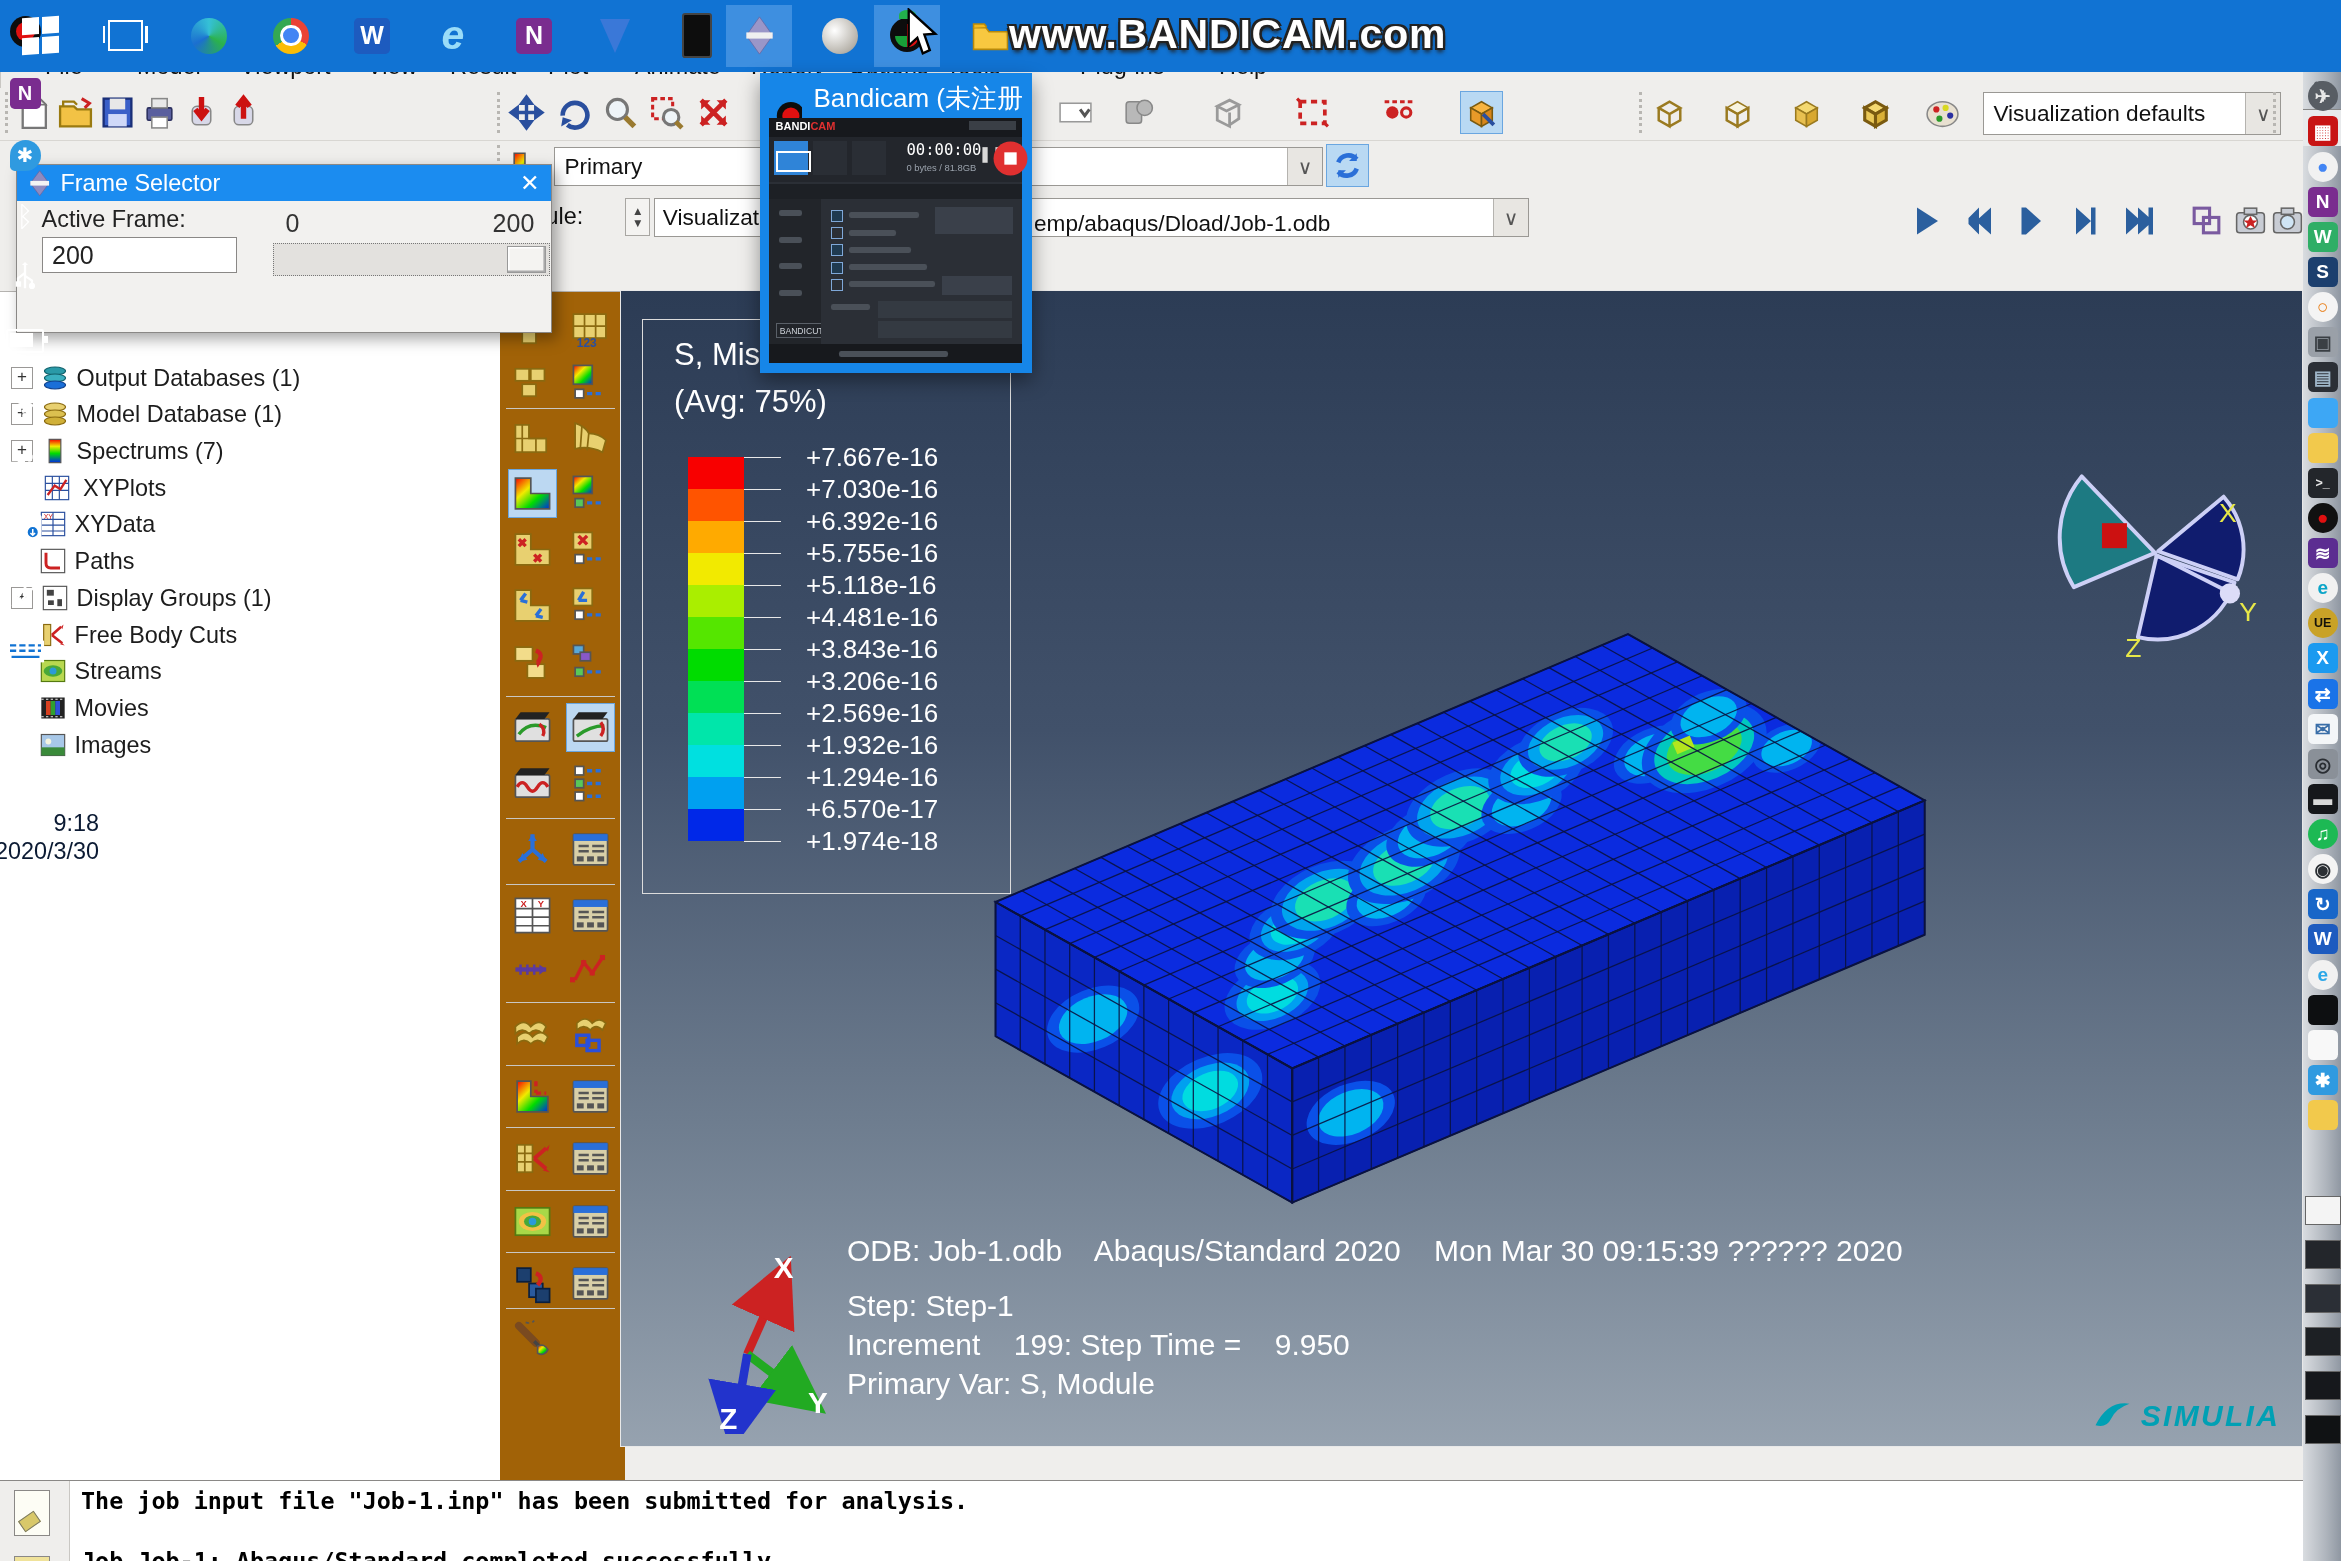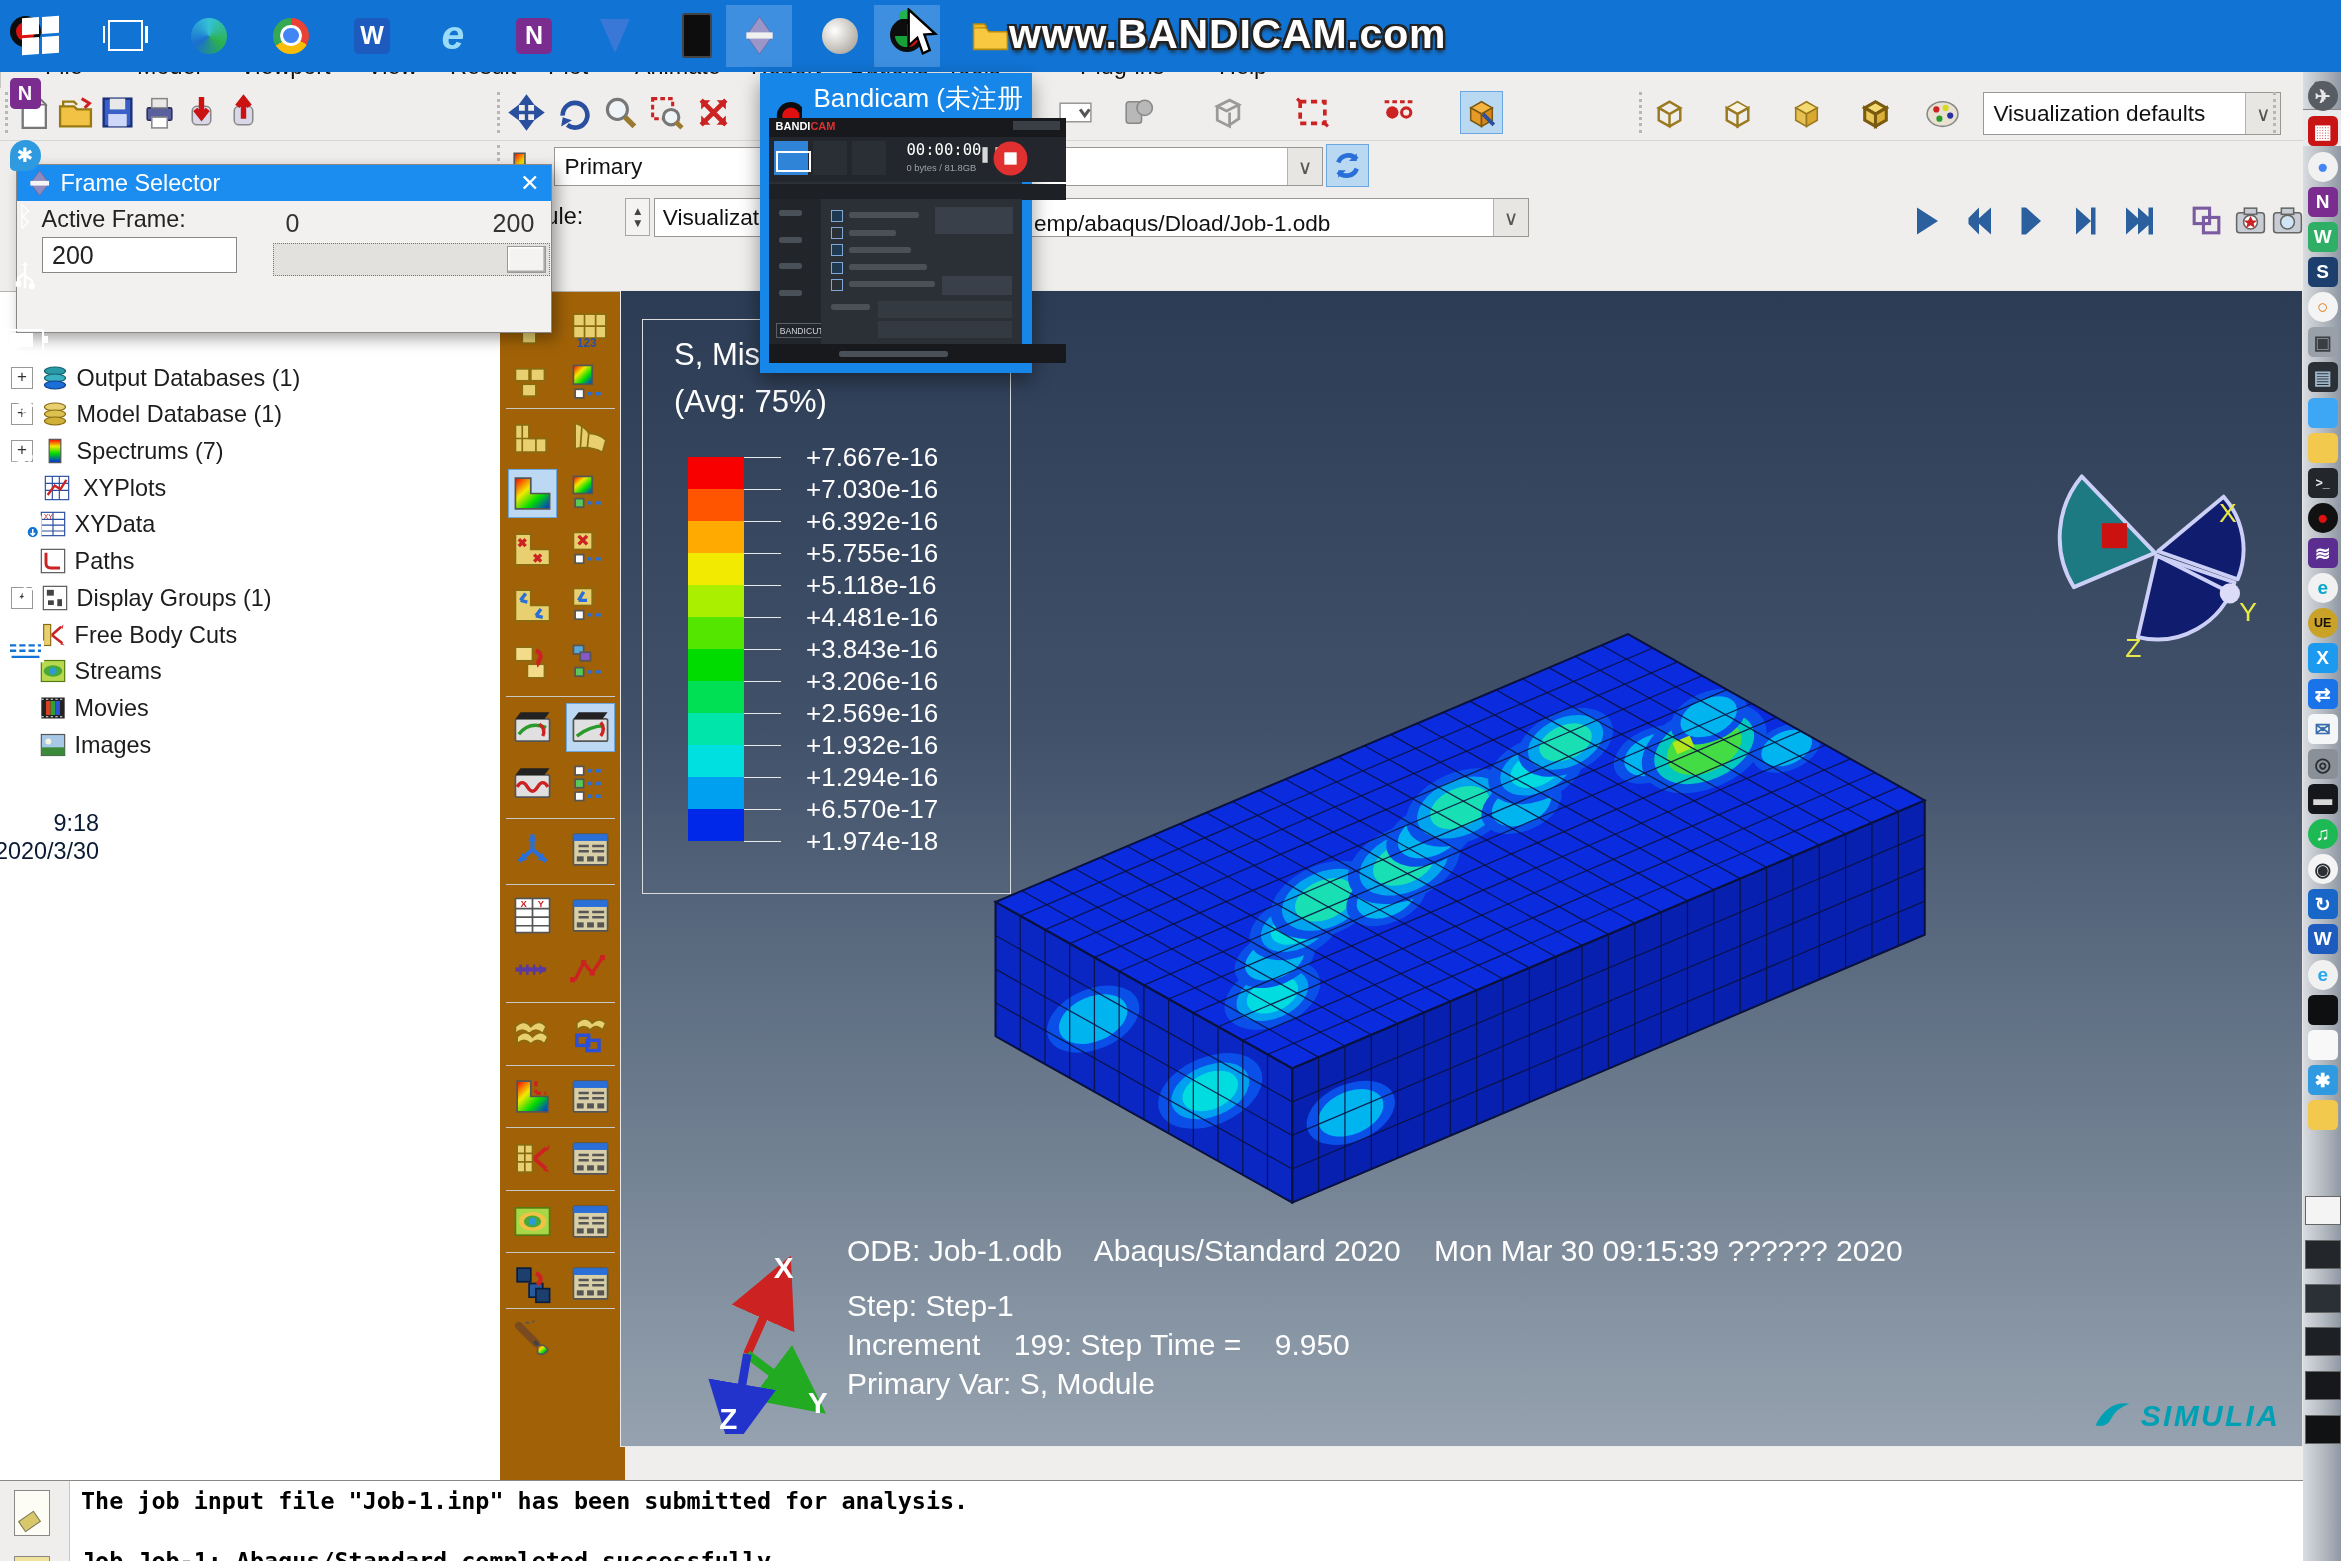--- a/index.html
+++ b/index.html
@@ -70,21 +70,21 @@
      background:linear-gradient(90deg,#d9dce0,#aeb4bc 60%,#8d95a0);z-index:45;}
   .rsi{position:absolute;left:4.7px;width:30px;height:30px;display:flex;align-items:center;justify-content:center;
      font-size:19px;font-weight:bold;border-radius:5.5px;overflow:hidden;}
   .rsthumb{position:absolute;left:2.3px;width:34px;height:26.5px;border:0.8px solid #666;}
   
   #bpopup{left:760px;top:73px;width:272px;height:300px;background:#1686e8;z-index:60;
      box-shadow:0 7.8px 19px rgba(0,0,0,.4);}
   #bp-title{position:absolute;left:15.6px;top:7.8px;display:flex;align-items:center;gap:11px;color:#fff;
      font-size:26px;}
   #bp-thumb{position:absolute;left:9.4px;top:45px;width:253px;height:245px;background:#2b2f36;}
-  .bp-bar{position:absolute;background:#17191d;padding-left:44px;}
+  .bp-bar{position:absolute;background:#17191d;}
   .bp-gbar{position:absolute;background:#4a5058;height:6.2px;border-radius:2.3px;}
   .bp-chk{position:absolute;width:10px;height:10px;border:1.6px solid #7fa8d8;background:#1f3document0;}
   
   .bp-chk{background:#1f3a50;}
   .cursor-svg{z-index:100;}
 </style>
 </head>
 <body>
 
 <div id="root">

